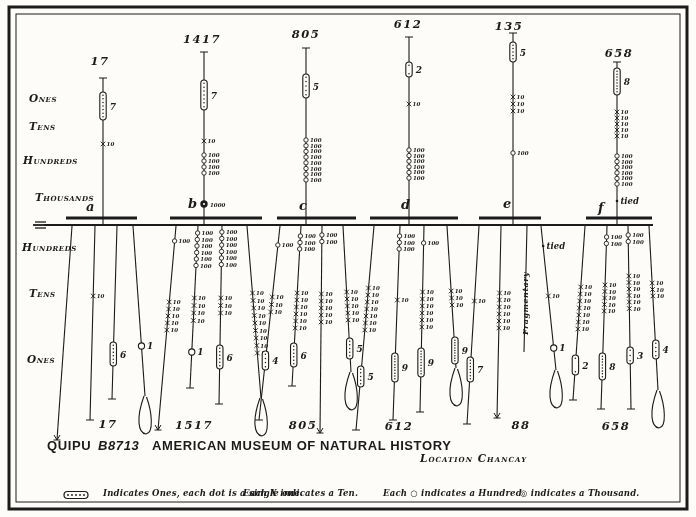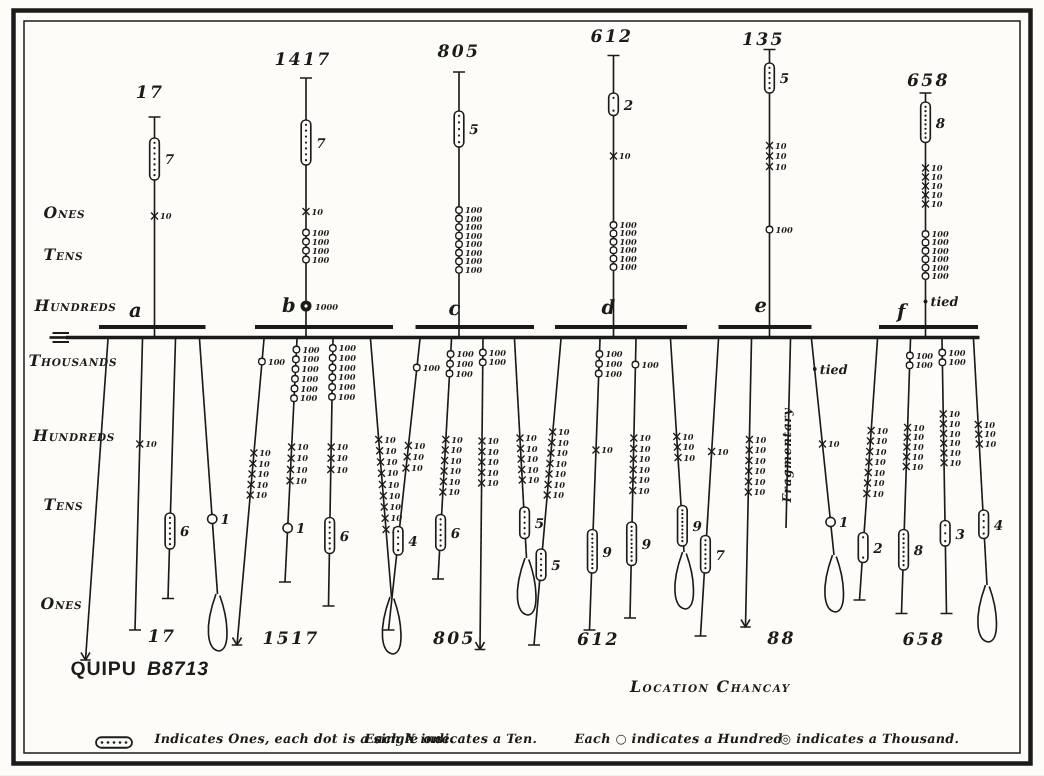--- a/index.html
+++ b/index.html
@@ -6,21 +6,21 @@
   .plate{position:relative;width:696px;height:517px;background:#fdfcf8;color:#1b1b1b;
          font-family:"DejaVu Serif",serif;overflow:hidden;}
   svg text{fill:#1b1b1b;}
   .gletter{font:italic bold 13px "DejaVu Serif",serif;}
   .gvalue{font:italic bold 11.5px "DejaVu Serif",serif;letter-spacing:1.5px;}
   .mtick{font:italic bold 5.5px "DejaVu Serif",serif;}
   .digit{font:italic bold 9px "DejaVu Serif",serif;}
   .tiedtxt{font:italic bold 8.5px "DejaVu Serif",serif;}
   .fragtxt{font:italic bold 8px "DejaVu Serif",serif;letter-spacing:.5px;}
   .axislbl{position:absolute;font:italic bold 10.5px "DejaVu Serif",serif;
-           font-variant:small-caps;letter-spacing:.5px;margin-top:44px;}
+           font-variant:small-caps;letter-spacing:.5px;}
   .cap{position:absolute;top:438px;font:bold 13px "Liberation Sans",sans-serif;letter-spacing:.6px;}
   .cap.id{font-style:italic;}
   .caploc{position:absolute;top:452px;font:italic bold 10.5px "DejaVu Serif",serif;
           font-variant:small-caps;letter-spacing:1px;}
   .note{position:absolute;left:77px;top:472px;width:545px;
         font:italic bold 8.5px "DejaVu Serif",serif;letter-spacing:.2px;}
   .note .sums{font-size:11px;font-style:normal;font-family:"Liberation Sans",sans-serif;letter-spacing:1px;}
   .leg{position:absolute;top:488px;font:italic bold 8.5px "DejaVu Serif",serif;letter-spacing:.2px;}
   .legicon{position:absolute;left:62px;top:489px;}
 </style>
@@ -707,29 +707,30 @@
         <circle cx="655.790909090909" cy="351.59999999999997" r="0.75" fill="#1b1b1b"></circle>
         <circle cx="655.790909090909" cy="355.8" r="0.75" fill="#1b1b1b"></circle>
         <text x="662.590909090909" y="353" class="digit">4</text>
       </g>
     </svg>
 
   
   <div class="axislbl" style="left:29px;top:92px">Ones</div>
   <div class="axislbl" style="left:29px;top:120px">Tens</div>
   <div class="axislbl" style="left:23px;top:154px">Hundreds</div>
-  <div class="axislbl" style="left:19px;top:191px">Thousands</div>
+  <div class="axislbl" style="left:35px;top:191px">Thousands</div>
   
   <div class="axislbl" style="left:22px;top:241px">Hundreds</div>
   <div class="axislbl" style="left:29px;top:287px">Tens</div>
   <div class="axislbl" style="left:27px;top:353px">Ones</div>
 
   
   <span class="cap" style="left:47px">QUIPU</span>
   <span class="cap id" style="left:98px">B8713</span>
+  <span class="cap" style="left:152px">AMERICAN MUSEUM OF NATURAL HISTORY</span>
   <span class="caploc" style="left:420px">Location Chancay</span>
 
   
 
   
   <svg class="legicon" width="30" height="12">
     <rect x="2" y="2.5" width="24" height="7" rx="3.5" fill="none" stroke="#1b1b1b" stroke-width="1.2"></rect>
     <circle cx="6" cy="6" r="0.9" fill="#1b1b1b"></circle>
     <circle cx="10" cy="6" r="0.9" fill="#1b1b1b"></circle>
     <circle cx="14" cy="6" r="0.9" fill="#1b1b1b"></circle>

